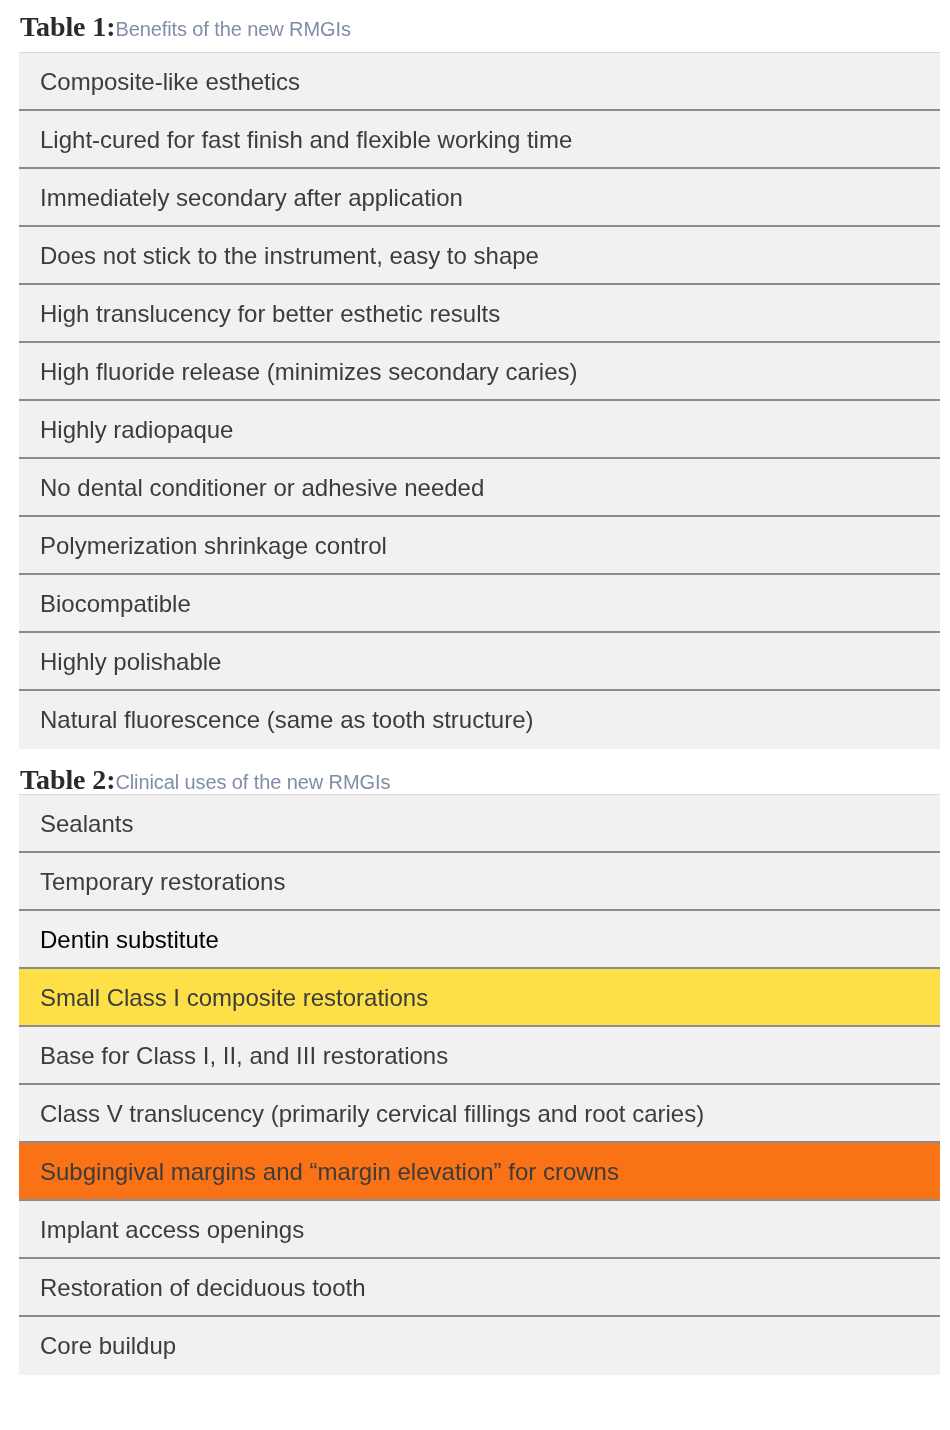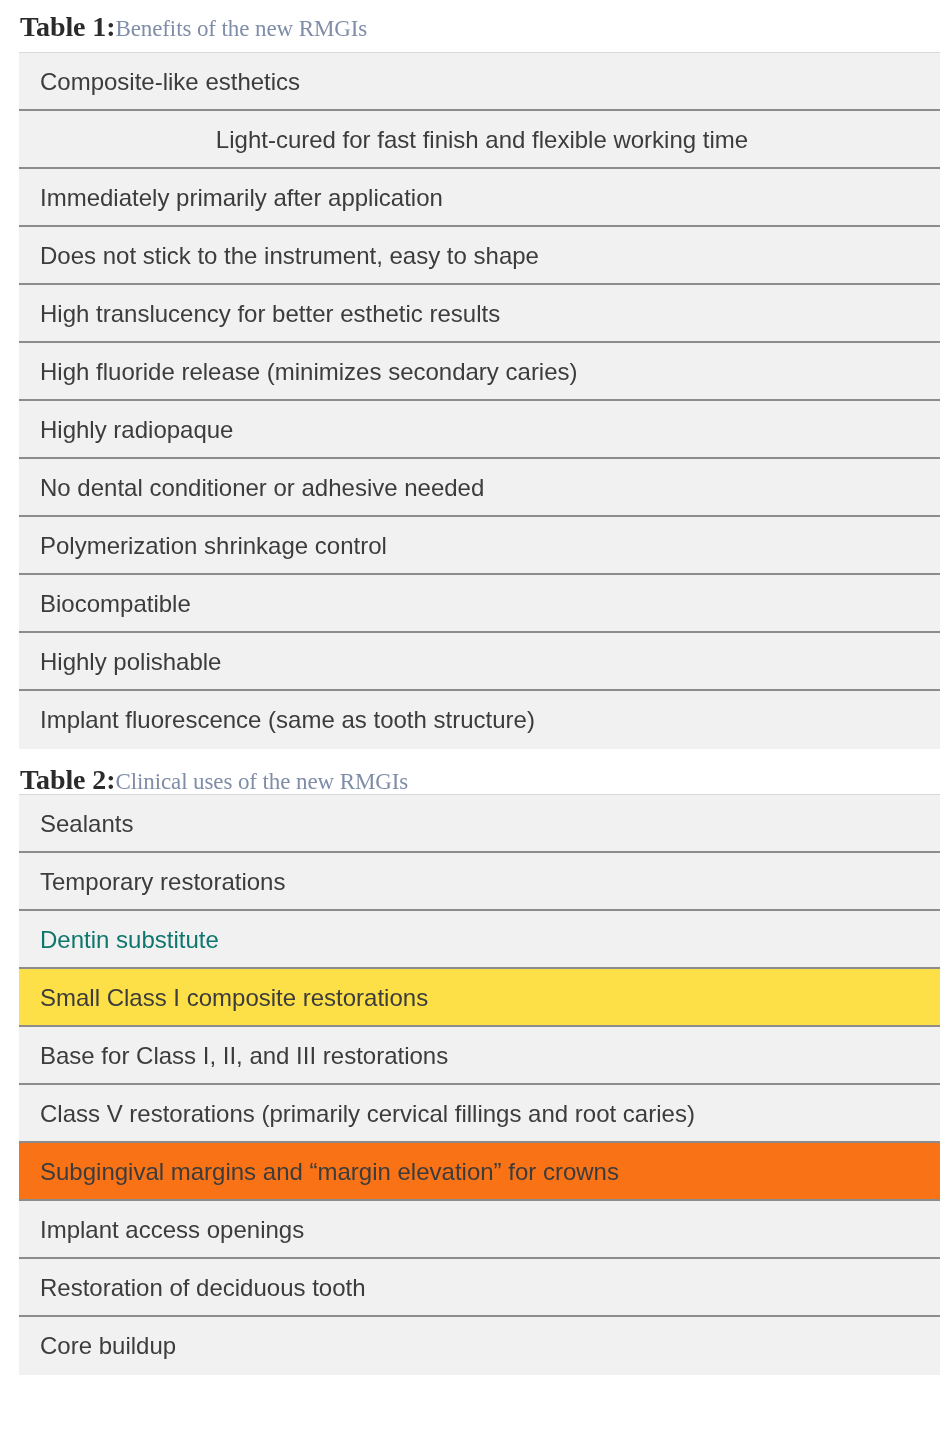--- a/index.html
+++ b/index.html
@@ -39,22 +39,22 @@
   .caption-label {
     font-weight: bold;
     color: #2b2b2b;
     font-family: "Liberation Serif", serif;
     font-size: 28px;
   }
 
   .caption-text {
     color: #7f8da8;
     font-weight: normal;
-    font-family: Liberation Serif, serif;
-    font-size: 23px;
+    font-family: Liberation Sans, sans-serif;
+    font-size: 20px;
   }
 
   .table-rows {
     margin-left: 19px;
     margin-right: 10px;
     background: #f1f1f1;
     border-top: 1px solid #d8d8d8;
     box-sizing: border-box;
   }
 
@@ -89,45 +89,45 @@
 <body>
 
 <div class="page">
 
   <div class="table-block" id="table-1">
     <div class="table-caption">
       <span class="caption-label" style="color: rgb(43, 43, 43);">Table 1:</span><span class="caption-text" style="color: rgb(127, 141, 168);">Benefits of the new RMGIs</span>
     </div>
     <div class="table-rows">
         <div class="table-row" style="background: rgb(241, 241, 241); color: rgb(60, 60, 60); border-bottom-color: rgb(140, 140, 140);">Composite-like esthetics</div>
-        <div class="table-row" style="background: rgb(241, 241, 241); color: rgb(60, 60, 60); border-bottom-color: rgb(140, 140, 140); text-align: center;">Light-cured for fast finish and flexible working time</div>
-        <div class="table-row" style="background: rgb(241, 241, 241); color: rgb(60, 60, 60); border-bottom-color: rgb(140, 140, 140);">Immediately primarily after application</div>
+        <div class="table-row" style="background: rgb(241, 241, 241); color: rgb(60, 60, 60); border-bottom-color: rgb(140, 140, 140);">Light-cured for fast finish and flexible working time</div>
+        <div class="table-row" style="background: rgb(241, 241, 241); color: rgb(60, 60, 60); border-bottom-color: rgb(140, 140, 140);">Immediately secondary after application</div>
         <div class="table-row" style="background: rgb(241, 241, 241); color: rgb(60, 60, 60); border-bottom-color: rgb(140, 140, 140);">Does not stick to the instrument, easy to shape</div>
         <div class="table-row" style="background: rgb(241, 241, 241); color: rgb(60, 60, 60); border-bottom-color: rgb(140, 140, 140);">High translucency for better esthetic results</div>
         <div class="table-row" style="background: rgb(241, 241, 241); color: rgb(60, 60, 60); border-bottom-color: rgb(140, 140, 140);">High fluoride release (minimizes secondary caries)</div>
         <div class="table-row" style="background: rgb(241, 241, 241); color: rgb(60, 60, 60); border-bottom-color: rgb(140, 140, 140);">Highly radiopaque</div>
         <div class="table-row" style="background: rgb(241, 241, 241); color: rgb(60, 60, 60); border-bottom-color: rgb(140, 140, 140);">No dental conditioner or adhesive needed</div>
         <div class="table-row" style="background: rgb(241, 241, 241); color: rgb(60, 60, 60); border-bottom-color: rgb(140, 140, 140);">Polymerization shrinkage control</div>
         <div class="table-row" style="background: rgb(241, 241, 241); color: rgb(60, 60, 60); border-bottom-color: rgb(140, 140, 140);">Biocompatible</div>
         <div class="table-row" style="background: rgb(241, 241, 241); color: rgb(60, 60, 60); border-bottom-color: rgb(140, 140, 140);">Highly polishable</div>
-        <div class="table-row" style="background: rgb(241, 241, 241); color: rgb(60, 60, 60); border-bottom-color: rgb(140, 140, 140);">Implant fluorescence (same as tooth structure)</div>
+        <div class="table-row" style="background: rgb(241, 241, 241); color: rgb(60, 60, 60); border-bottom-color: rgb(140, 140, 140);">Natural fluorescence (same as tooth structure)</div>
       </div>
   </div>
 
   <div class="table-block" id="table-2">
     <div class="table-caption">
       <span class="caption-label" style="color: rgb(43, 43, 43);">Table 2:</span><span class="caption-text" style="color: rgb(127, 141, 168);">Clinical uses of the new RMGIs</span>
     </div>
     <div class="table-rows">
         <div class="table-row" style="background: rgb(241, 241, 241); color: rgb(60, 60, 60); border-bottom-color: rgb(140, 140, 140);">Sealants</div>
         <div class="table-row" style="background: rgb(241, 241, 241); color: rgb(60, 60, 60); border-bottom-color: rgb(140, 140, 140);">Temporary restorations</div>
-        <div class="table-row" style="background: rgb(241, 241, 241); color: #0f766e; border-bottom-color: rgb(140, 140, 140);">Dentin substitute</div>
+        <div class="table-row" style="background: rgb(241, 241, 241); color: #000000; border-bottom-color: rgb(140, 140, 140);">Dentin substitute</div>
         <div class="table-row" style="background: #fde047; color: rgb(60, 60, 60); border-bottom-color: rgb(140, 140, 140);">Small Class I composite restorations</div>
         <div class="table-row" style="background: rgb(241, 241, 241); color: rgb(60, 60, 60); border-bottom-color: rgb(140, 140, 140);">Base for Class I, II, and III restorations</div>
-        <div class="table-row" style="background: rgb(241, 241, 241); color: rgb(60, 60, 60); border-bottom-color: rgb(140, 140, 140);">Class V restorations (primarily cervical fillings and root caries)</div>
+        <div class="table-row" style="background: rgb(241, 241, 241); color: rgb(60, 60, 60); border-bottom-color: rgb(140, 140, 140);">Class V translucency (primarily cervical fillings and root caries)</div>
         <div class="table-row" style="background: #f97316; color: rgb(60, 60, 60); border-bottom-color: rgb(140, 140, 140);">Subgingival margins and “margin elevation” for crowns</div>
         <div class="table-row" style="background: rgb(241, 241, 241); color: rgb(60, 60, 60); border-bottom-color: rgb(140, 140, 140);">Implant access openings</div>
         <div class="table-row" style="background: rgb(241, 241, 241); color: rgb(60, 60, 60); border-bottom-color: rgb(140, 140, 140);">Restoration of deciduous tooth</div>
         <div class="table-row" style="background: rgb(241, 241, 241); color: rgb(60, 60, 60); border-bottom-color: rgb(140, 140, 140);">Core buildup</div>
       </div>
   </div>
 
   <div class="tail-space"></div>
 
 </div>

